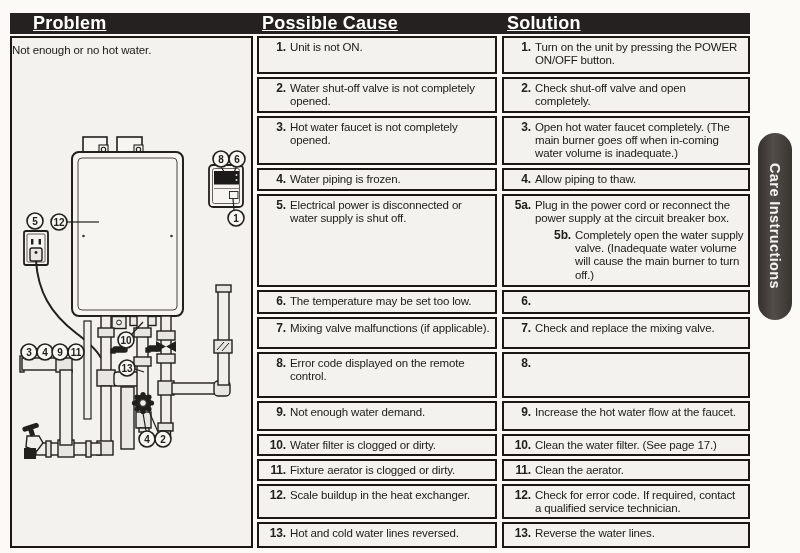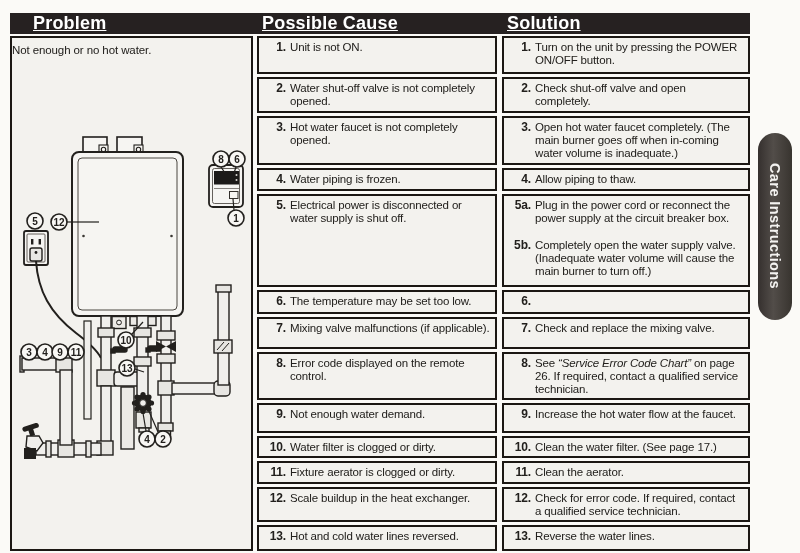--- a/index.html
+++ b/index.html
@@ -49,21 +49,21 @@
   .problem-cell svg{position:absolute;left:0;top:0;width:100%;height:100%;z-index:1;}
   .rows{flex:1;display:flex;flex-direction:column;gap:3px;}
   .row{display:grid;grid-template-columns:240px 1fr;column-gap:5px;}
   .cell{
     border:2px solid var(--border);
     background:var(--cellbg);
     padding:3px 4px 2px 0;
     font-size:11.5px;line-height:13.2px;letter-spacing:-0.15px;
   }
   .item{display:grid;grid-template-columns:27px 1fr;column-gap:4px;align-items:start;}
-  .item + .item{margin-top:14px;}
+  .item + .item{margin-top:4px;padding-left:40px;}
   .num{
     font-weight:bold;font-size:12px;line-height:13.2px;
     text-align:right;white-space:nowrap;
   }
   .txt em{font-style:italic;}
   
   .side-tab{
     position:absolute;left:758px;top:133px;width:34px;height:187px;
     border-radius:17px;
     background:linear-gradient(90deg,#35302e 0%,#524d49 45%,#38342f 100%);
@@ -352,21 +352,20 @@
   <div class="row" style="min-height: 46px;">
     <div class="cell cause">
       <div class="item">
         <span class="num">8.</span>
         <span class="txt">Error code displayed on the remote control.</span>
       </div>
     </div>
     <div class="cell sol">
               <div class="item">
                 <span class="num">8.</span>
-                <span class="txt"><span>See </span><em>“Service Error Code Chart”</em><span> on page 26. If required, contact a qualified service technician.</span></span>
               </div>
             </div>
   </div>
 
   <div class="row" style="min-height: 30px;">
     <div class="cell cause">
       <div class="item">
         <span class="num">9.</span>
         <span class="txt">Not enough water demand.</span>
       </div>

